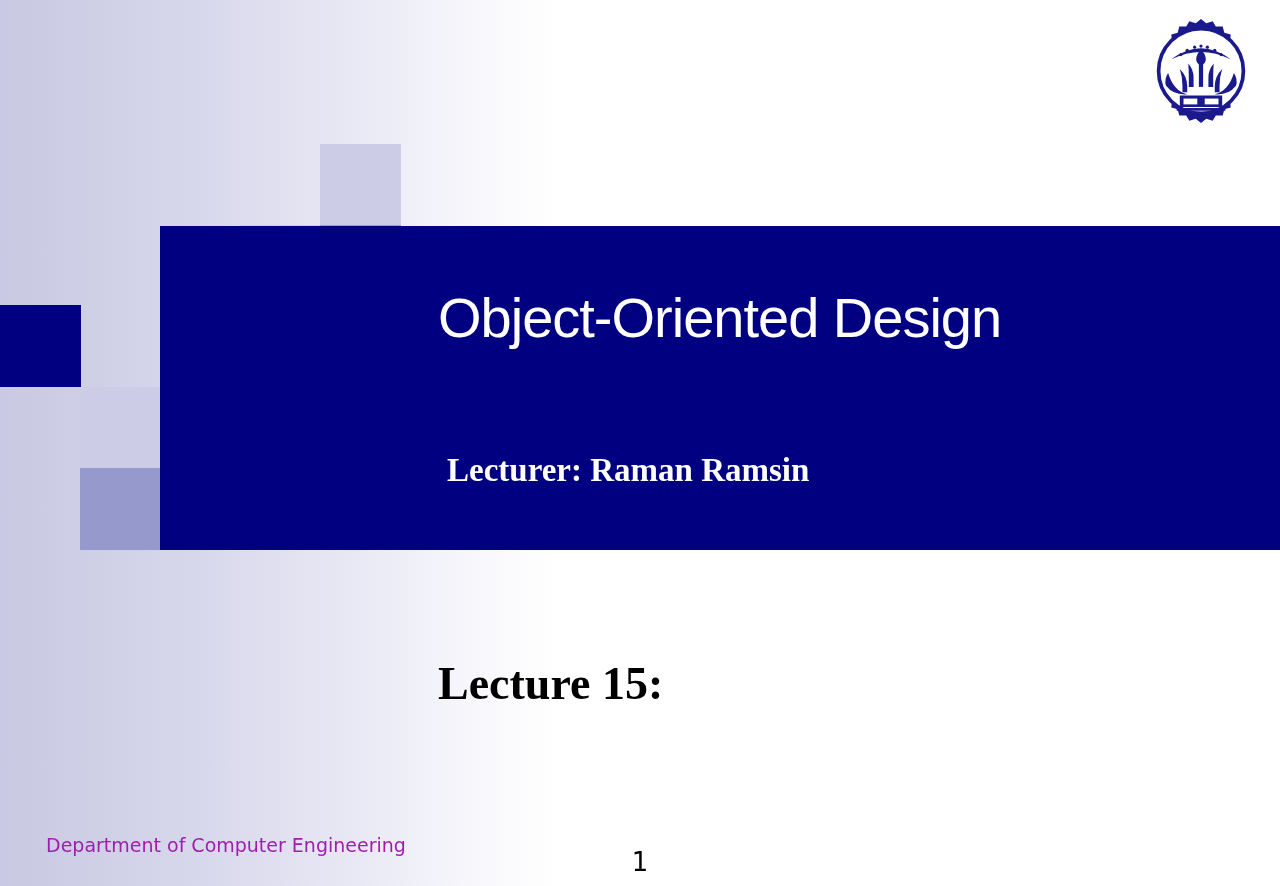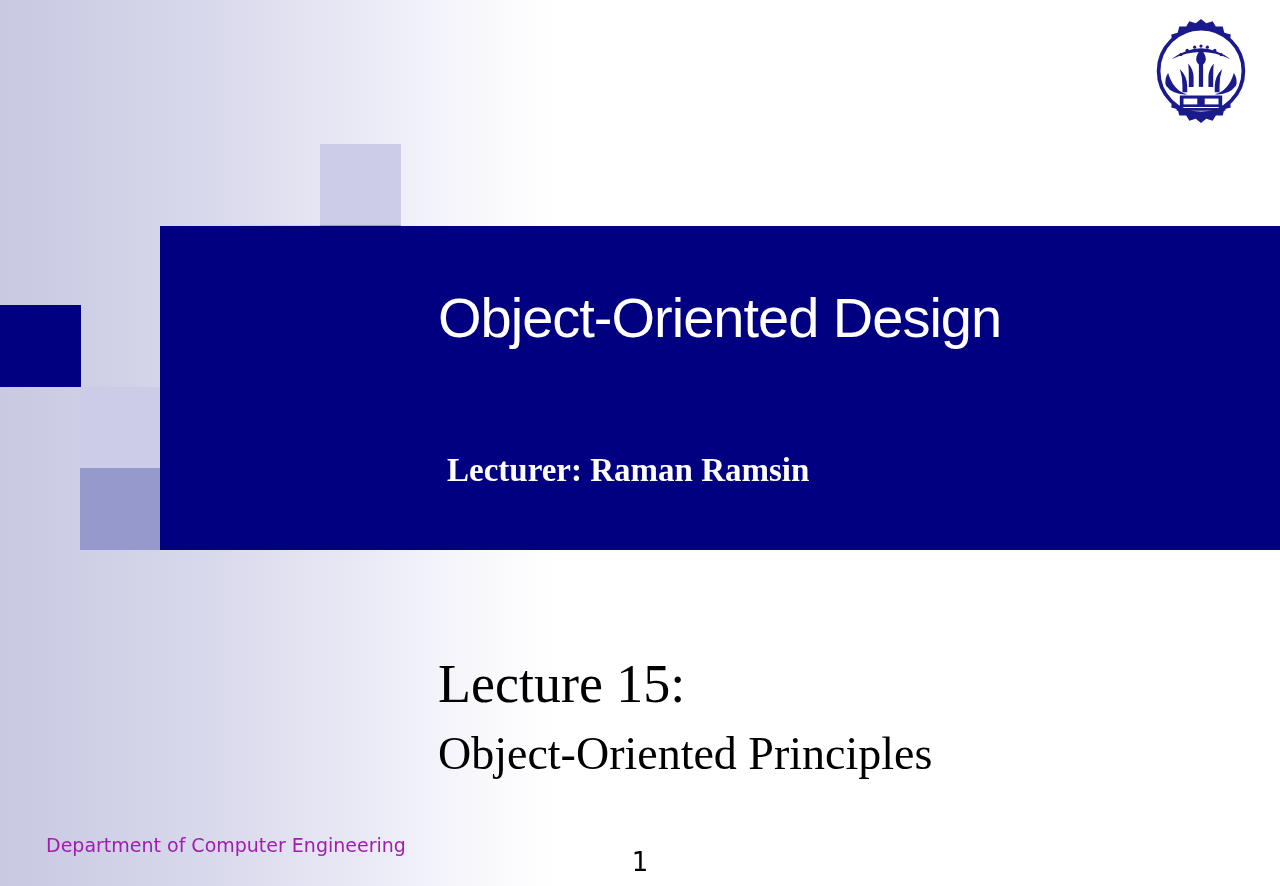--- a/index.html
+++ b/index.html
@@ -104,23 +104,23 @@
   
   .body-block {
     position: absolute;
     left: 438px;
     top: 650px;
     width: 800px;
     color: #000000;
   }
   .lecture-number {
     font-family: "Liberation Serif", serif;
-    font-size: 54px;
+    font-size: 46px;
     line-height: 68px;
-    font-weight: 400;
+    font-weight: 700;
   }
   .lecture-subject {
     font-family: "Liberation Serif", serif;
     font-size: 46px;
     line-height: 72px;
     font-weight: 400;
   }
 
   
   .footer-dept {
@@ -186,21 +186,20 @@
   </div>
 
   <div class="title-band"></div>
 
   <div class="main-title">Object-Oriented Design</div>
 
   <div class="lecturer">Lecturer: Raman Ramsin</div>
 
   <div class="body-block">
     <div class="lecture-number">Lecture 15:</div>
-    <div class="lecture-subject">Object-Oriented Principles</div>
   </div>
 
   <div class="footer-dept">Department of Computer Engineering</div>
 
   <div class="footer-page">1</div>
 
 
   <div class="logo">
     <svg viewBox="0 0 200 200" width="106" height="106" aria-hidden="true">
       <g fill="#1a1a8c" stroke="none">

